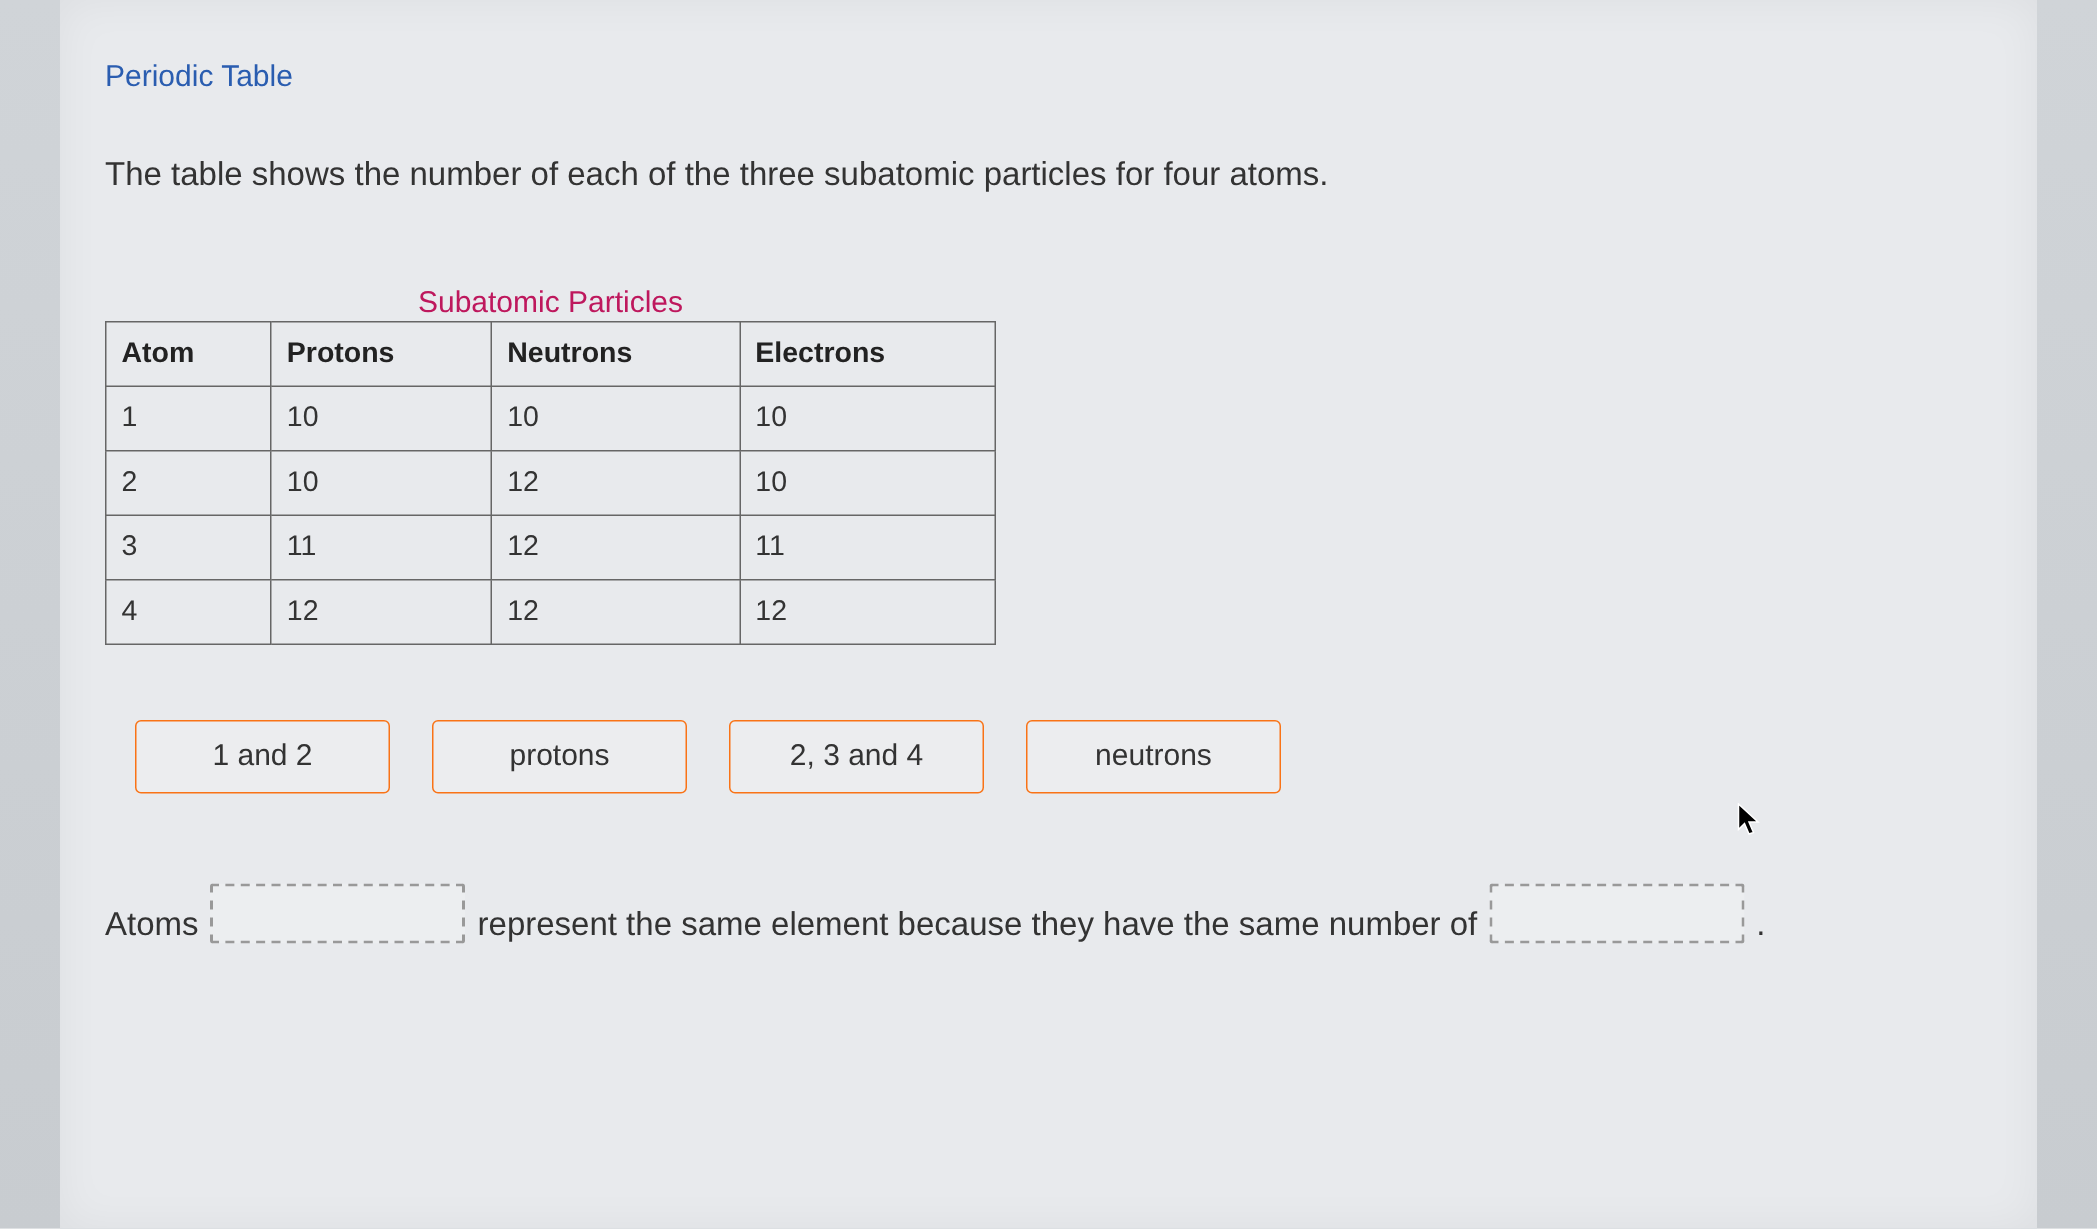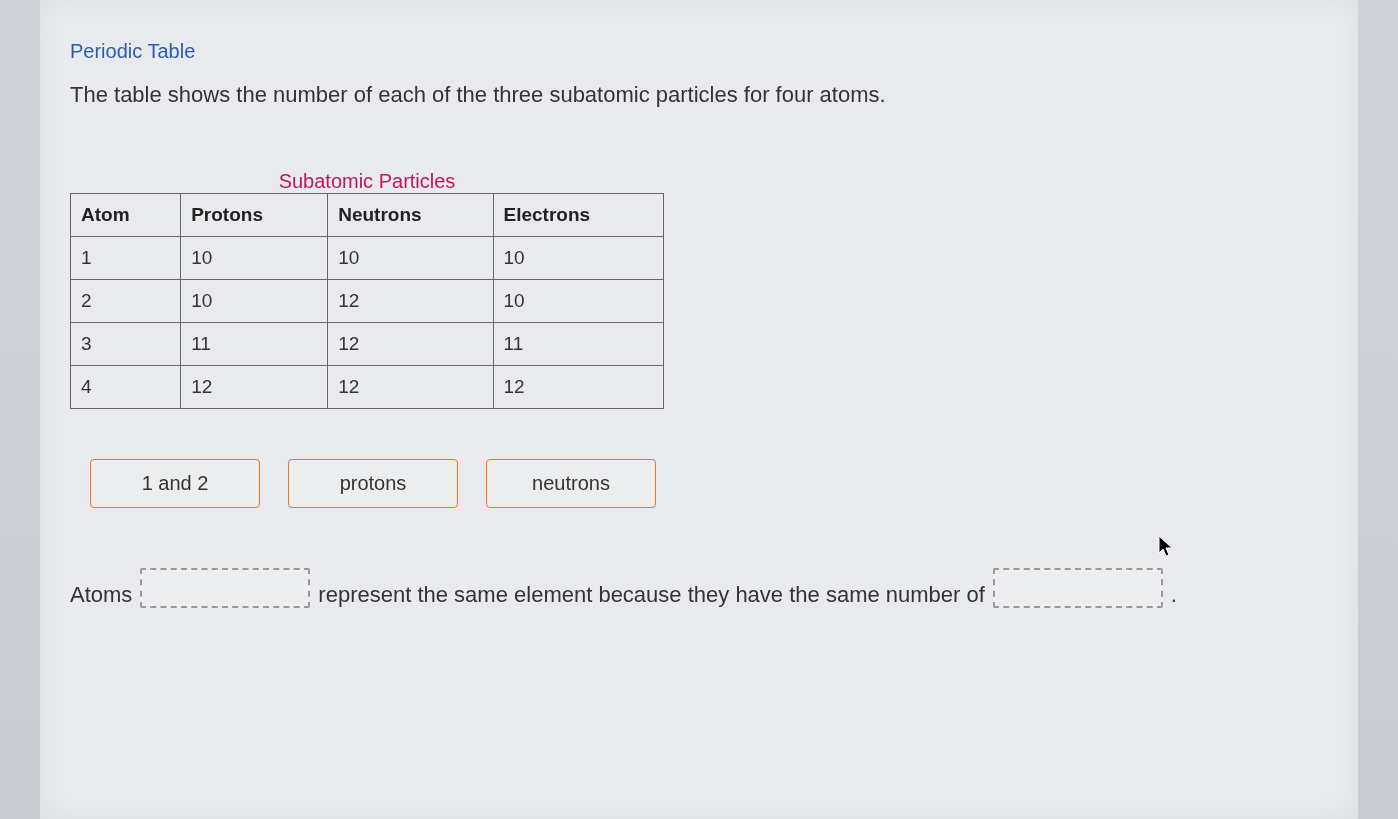--- a/index.html
+++ b/index.html
@@ -18,21 +18,21 @@
     .page {
       background: #e8eaed;
       margin: 0 40px;
       min-height: 100%;
       padding: 40px 30px;
       box-shadow: inset 0 0 30px rgba(0,0,0,0.05);
     }
     .periodic-link {
       color: #2a5db0;
       font-size: 20px;
-      margin-bottom: 19px;
+      margin-bottom: 40px;
       display: inline-block;
       cursor: pointer;
       text-align: right;
     }
     .intro-text {
       color: #333;
       font-size: 22px;
       margin-bottom: 62px;
     }
     .table-title {
@@ -153,20 +153,21 @@
         <td>12</td>
         <td>12</td>
       </tr>
     </tbody>
   </table>
 
 
   <div class="drag-options">
     <div class="drag-option">1 and 2</div>
     <div class="drag-option">protons</div>
+    <div class="drag-option">2, 3 and 4</div>
     <div class="drag-option">neutrons</div>
   </div>
 
   <div class="sentence">
     <span>Atoms</span>
     <span class="dropzone"></span>
     <span>represent the same element because they have the same number of</span>
     <span class="dropzone"></span>
     <span>.</span>
   </div>

